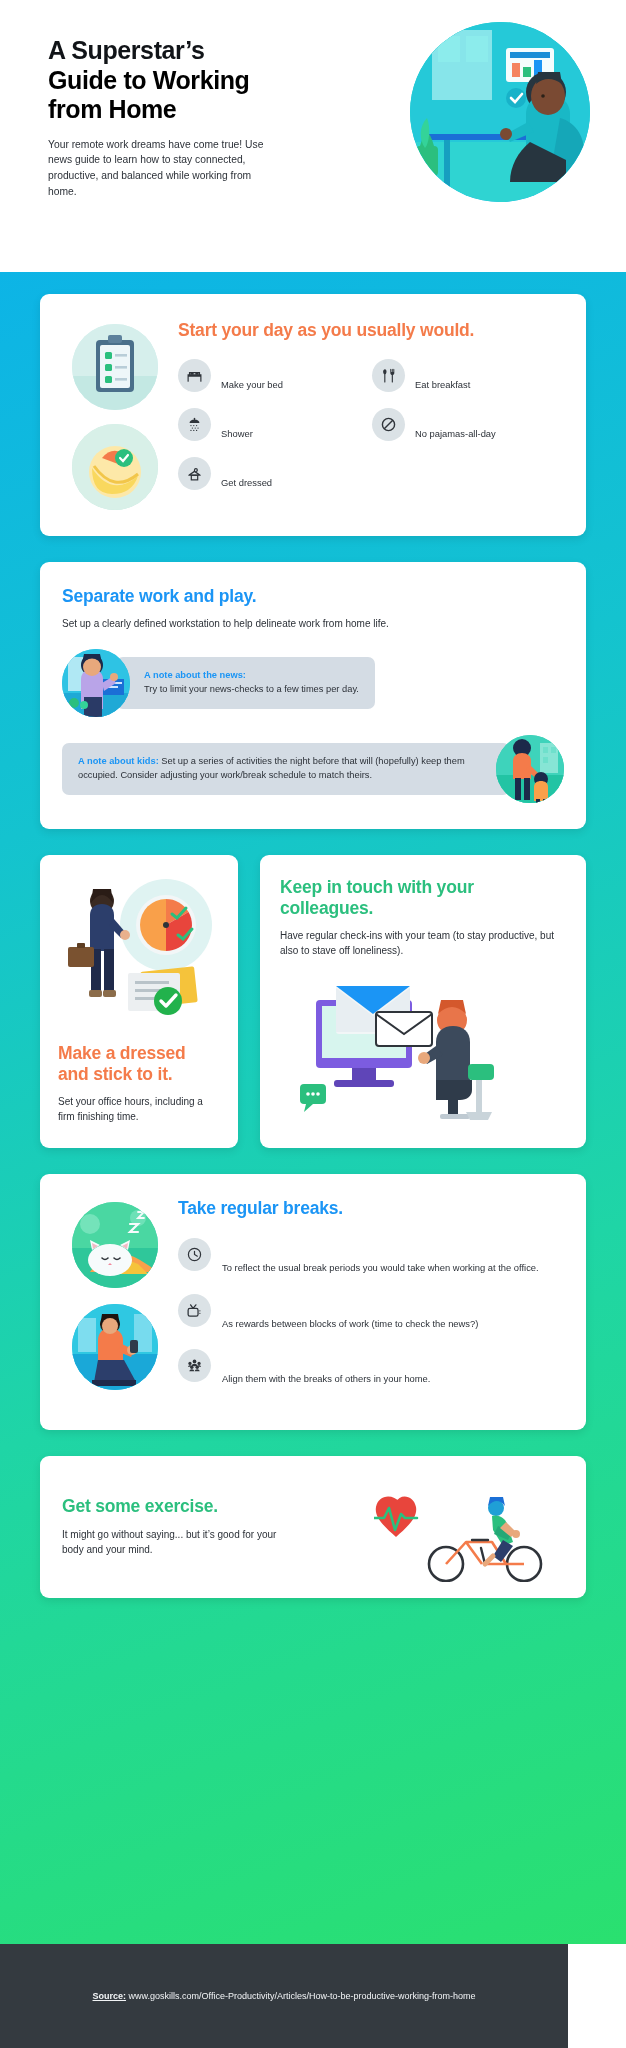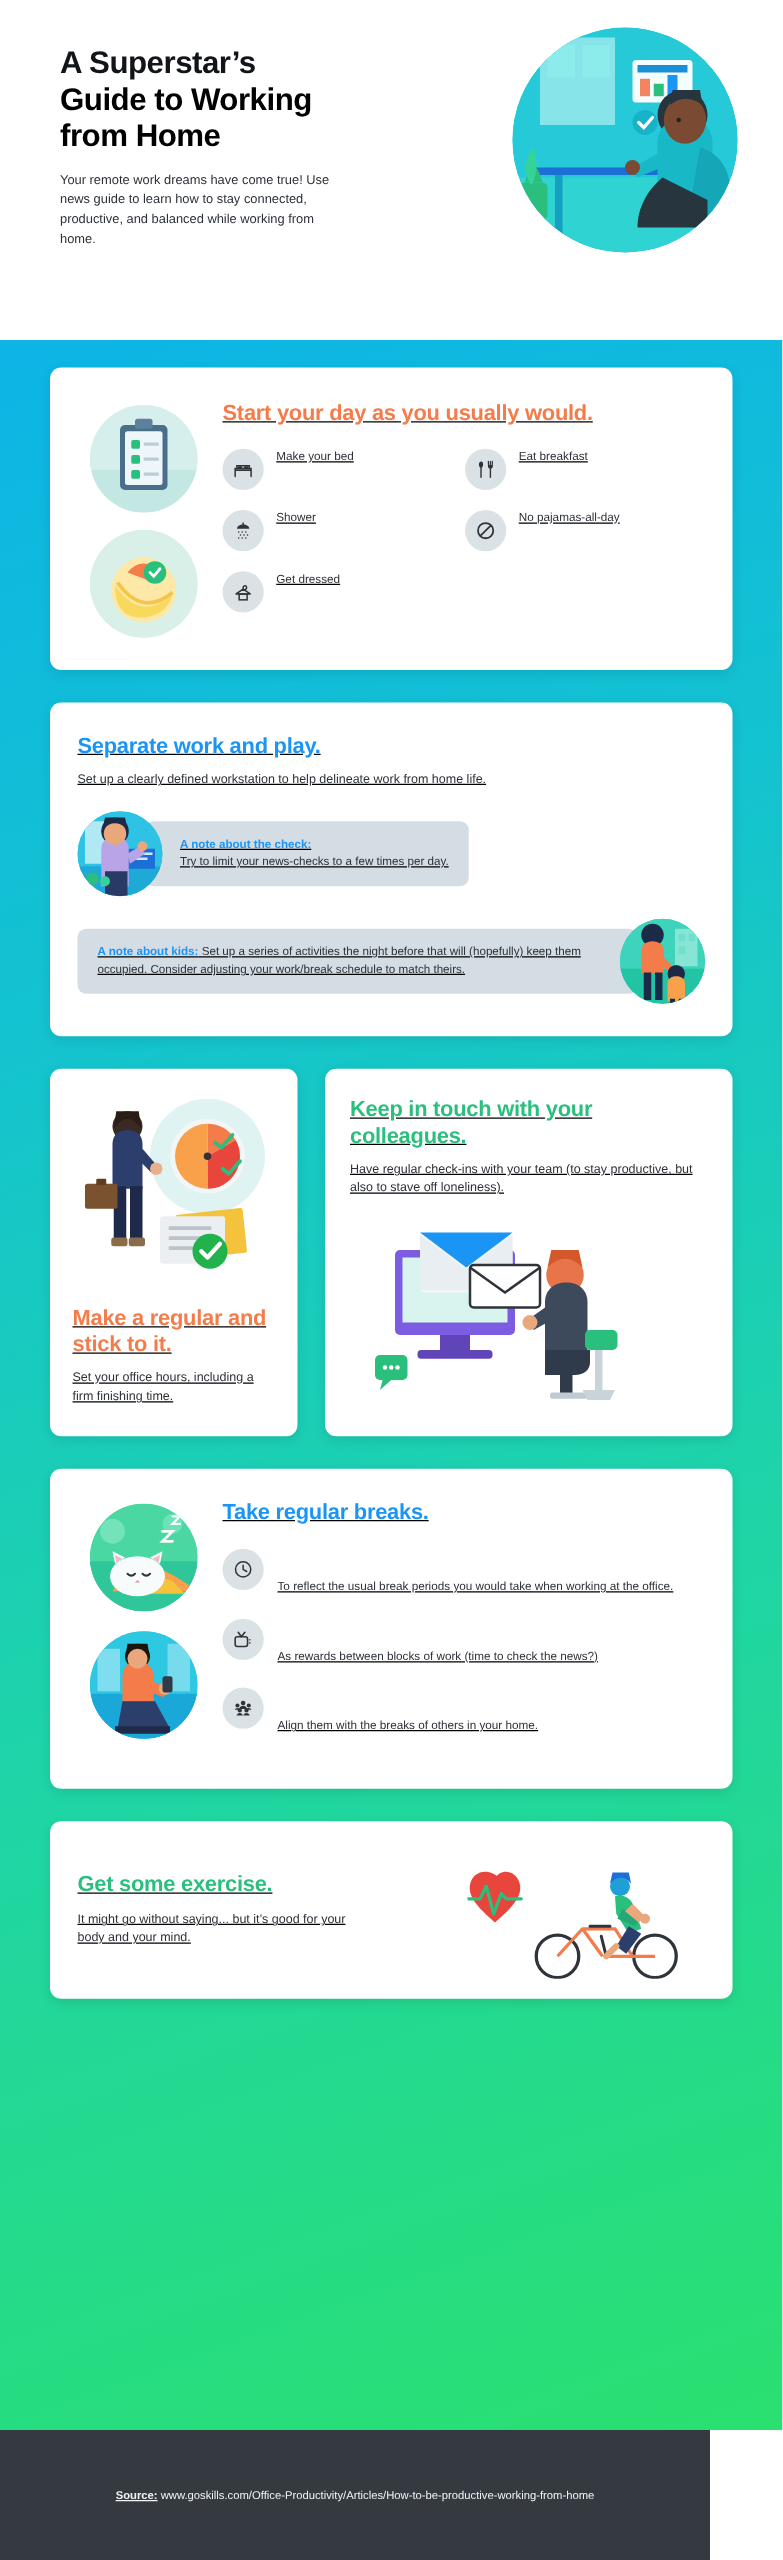--- a/index.html
+++ b/index.html
@@ -54,21 +54,20 @@
     background: linear-gradient(160deg,#0db4e6 0%,#14c3cf 30%,#1fd5a6 62%,#2ae06f 100%);
     padding: 22px 40px 26px 40px;
   }
 
   
   .card {
     background: #ffffff;
     border-radius: 9px;
     box-shadow: 0 3px 9px rgba(0,0,0,0.10);
     position: relative;
-    text-decoration: underline;
   }
   .card-gap { margin-bottom: 26px; }
 
   h2.sec-title {
     font-size: 17.5px;
     font-weight: bold;
     line-height: 1.2;
     letter-spacing: -0.2px;
   }
   .t-orange { color: #f47b4a; }
@@ -90,21 +89,21 @@
 
   
   .sec1 { padding: 26px 20px 26px 20px; display: flex; }
   .sec1-left { width: 110px; flex: none; padding-top: 4px; }
   .sec1-right { flex: 1; padding-left: 8px; }
   .bub1 { width: 86px; height: 86px; margin: 0 auto 14px auto;
     background: linear-gradient(160deg,#d9f4f0 0%,#bfe9e6 100%); }
   .bub2 { width: 86px; height: 86px; margin: 0 auto;
     background: linear-gradient(160deg,#d4eee6 0%,#bde5dc 100%); }
   .icon-grid { display: flex; flex-wrap: wrap; margin-top: 18px; }
-  .icon-item { display: flex; align-items: flex-start; width: 50%; margin-bottom: 16px; }
+  .icon-item { display: flex; align-items: flex-end; width: 50%; margin-bottom: 16px; }
   .icon-circ {
     width: 33px; height: 33px; border-radius: 50%;
     background: #dbe2e6; flex: none;
     display: flex; align-items: center; justify-content: center;
     color: #2f343a;
   }
   .icon-label { font-size: 9.4px; color: #2c3138; margin-left: 10px; line-height: 1.35; }
 
   
   .sec2 { padding: 24px 22px 26px 22px; }
@@ -321,21 +320,21 @@
           <path d="M40 34l10-6 4 6-12 8z" fill="#b9a4e8"></path>
           <circle cx="52" cy="28" r="4" fill="#e8a87c"></circle>
           <circle cx="30" cy="18" r="9" fill="#e8a87c"></circle>
           <path d="M20 14q10-9 20 0l-2-9H22z" fill="#1c2a4a"></path>
           <rect x="22" y="48" width="18" height="20" fill="#2a3a66"></rect>
           <circle cx="12" cy="54" r="5" fill="#2bbf7e"></circle>
           <circle cx="22" cy="56" r="4" fill="#34d399"></circle>
         </svg>
       </div>
       <div class="note-box" style="padding-left:28px;">
-        <div class="note-head">A note about the check:</div>
+        <div class="note-head">A note about the news:</div>
         <div>Try to limit your news-checks to a few times per day.</div>
       </div>
     </div>
 
     <div class="note-row">
       <div class="note-box" style="padding-right:28px;">
         <span class="note-head">A note about kids:</span><span> Set up a series of activities the night before that will (hopefully) keep them occupied. Consider adjusting your work/break schedule to match theirs.</span>
       </div>
       <div class="bubble bub-kids">
         <svg viewBox="0 0 68 68" width="68" height="68">
@@ -385,21 +384,21 @@
           <rect x="19" y="70" width="8" height="5" rx="1" fill="#5e3e22"></rect>
           <rect x="84" y="96" width="54" height="36" rx="2" fill="#f5c33b" transform="rotate(-6 111 114)"></rect>
           <rect x="70" y="100" width="52" height="38" rx="2" fill="#eceff1"></rect>
           <rect x="77" y="108" width="34" height="3" fill="#b9c3c9"></rect>
           <rect x="77" y="116" width="34" height="3" fill="#b9c3c9"></rect>
           <rect x="77" y="124" width="22" height="3" fill="#b9c3c9"></rect>
           <circle cx="110" cy="128" r="14" fill="#22b24c"></circle>
           <path d="M103 128l5 5 10-11" stroke="#fff" stroke-width="3.4" fill="none" stroke-linecap="round" stroke-linejoin="round"></path>
         </svg>
       </div>
-      <h2 class="sec-title t-orange" style="margin-top:8px;">Make a regular and stick to it.</h2>
+      <h2 class="sec-title t-orange" style="margin-top:8px;">Make a dressed and stick to it.</h2>
       <div class="body-text" style="margin-top:9px;">Set your office hours, including a firm finishing time.</div>
     </div>
 
     <div class="card col-b">
       <h2 class="sec-title t-green">Keep in touch with your colleagues.</h2>
       <div class="body-text" style="margin-top:9px;">Have regular check-ins with your team (to stay productive, but also to stave off loneliness).</div>
       <div style="margin-top:14px;">
         <svg viewBox="0 0 250 150" width="250" height="150">
           <rect x="36" y="28" width="96" height="68" rx="4" fill="#7c5ce0"></rect>
           <rect x="42" y="34" width="84" height="52" fill="#d7f5ee"></rect>

